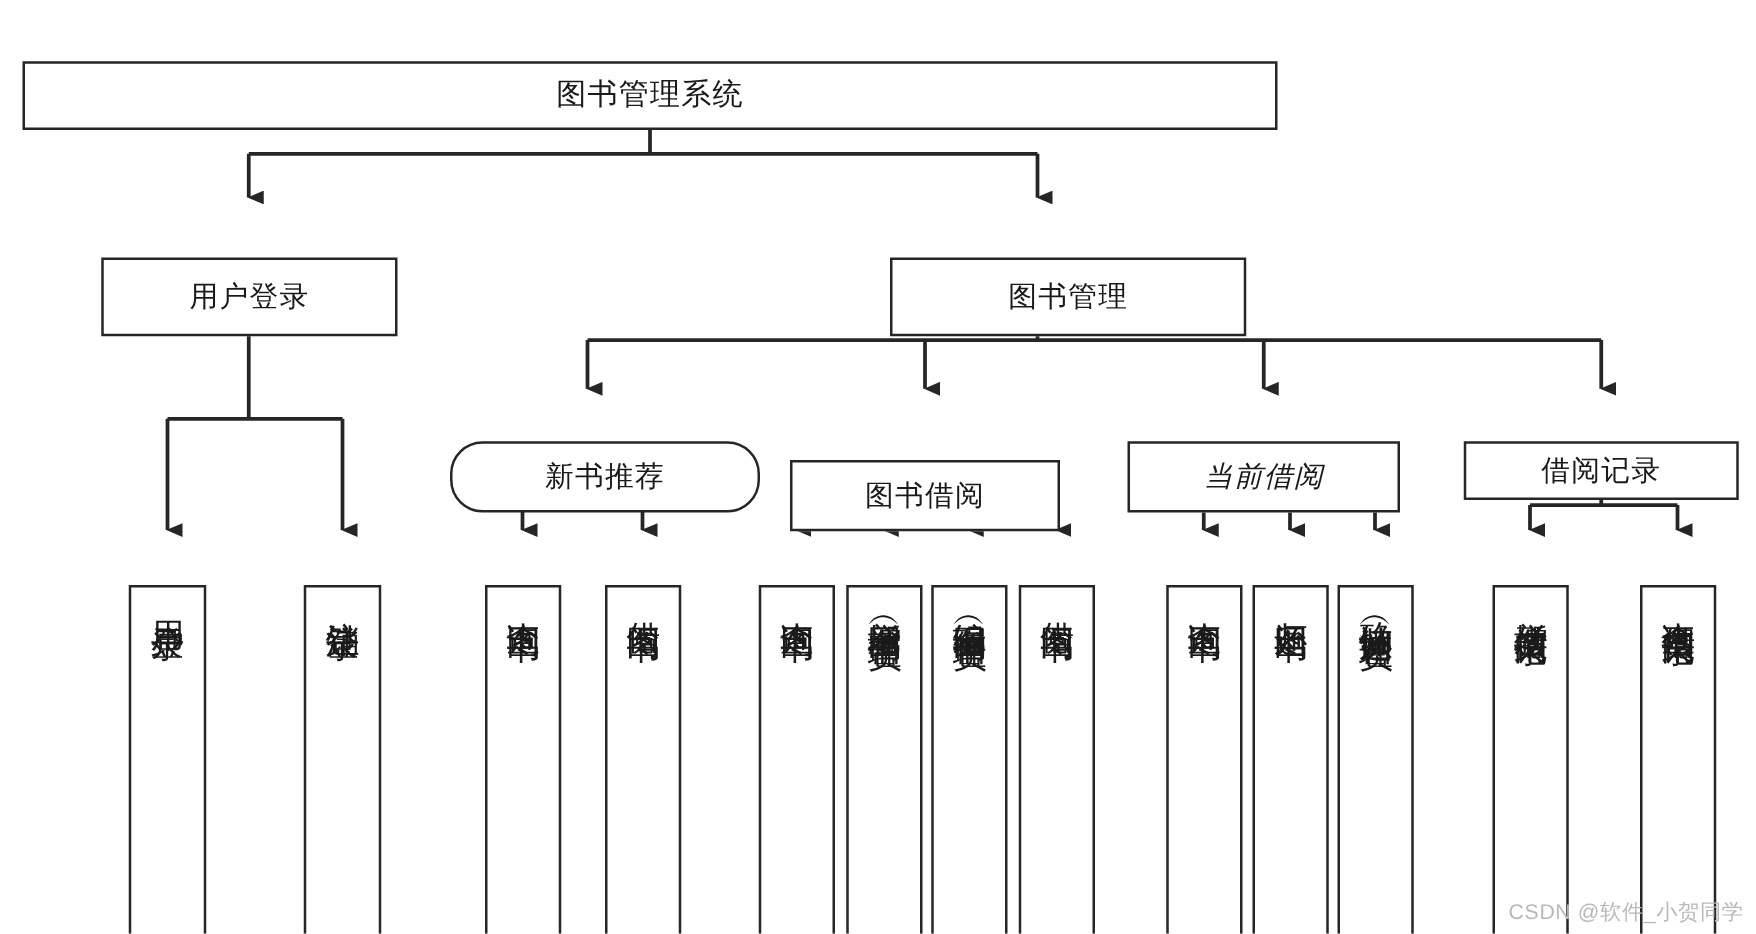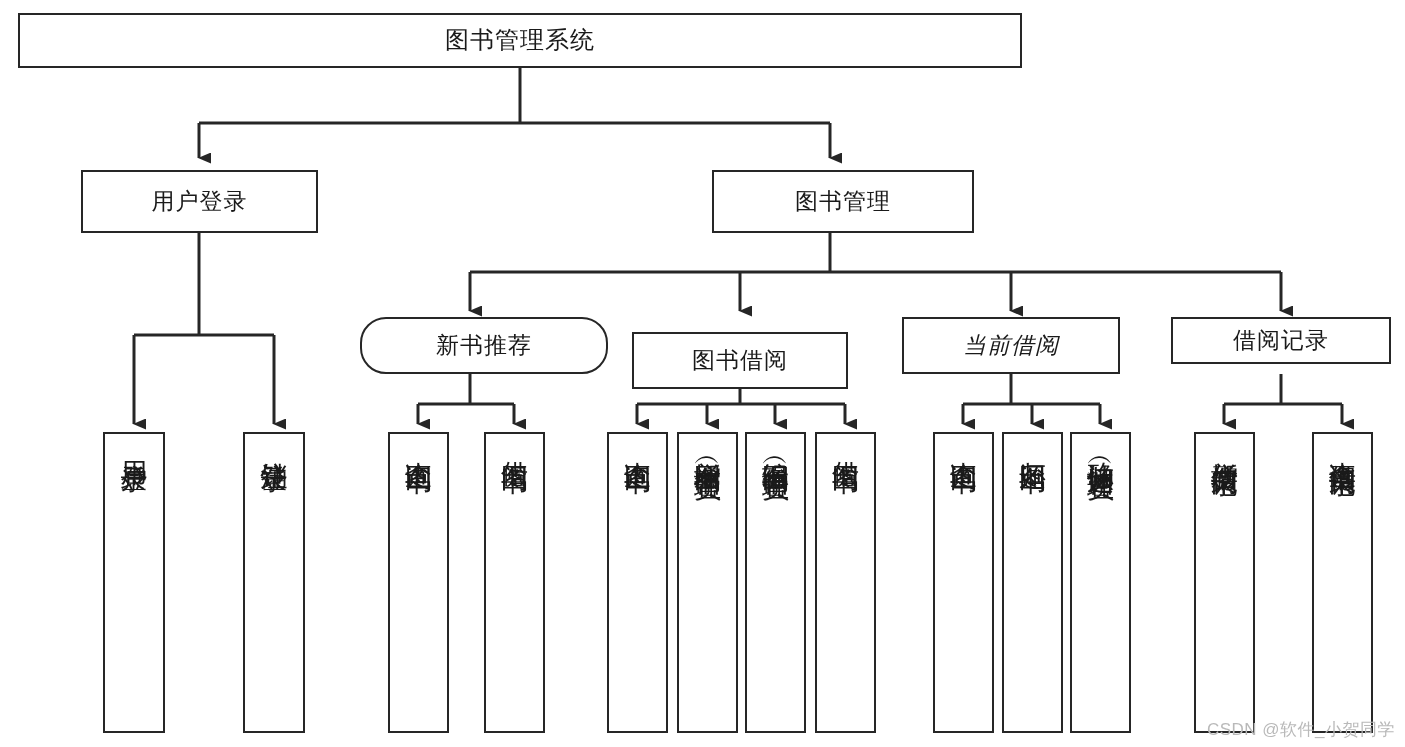--- a/index.html
+++ b/index.html
@@ -25,20 +25,21 @@
   
   .node{
     position:absolute;
     box-sizing:border-box;
     border:2px solid #262626;
     background:#ffffff;
     display:flex;
     align-items:center;
     justify-content:center;
     color:#1a1a1a;
+    margin-top:36px;
   }
   .node.horiz{
     font-size:23px;
     letter-spacing:1px;
     line-height:1.1;
   }
   .node.root{
     font-size:24px;
   }
   
@@ -123,21 +124,21 @@
     </g>
   </svg>
 
   <div class="node horiz root" style="left:18px;top:13px;width:1004px;height:55px;">
     <span>图书管理系统</span>
   </div>
 
   <div class="node horiz" style="left:81px;top:170px;width:237px;height:63px;">
     <span>用户登录</span>
   </div>
-  <div class="node horiz" style="left:712px;top:170px;width:262px;height:63px;">
+  <div class="node horiz" style="left:712px;top:170px;width:285px;height:63px;">
     <span>图书管理</span>
   </div>
 
   <div class="node horiz" style="left:360px;top:317px;width:248px;height:57px;border-radius:26px;">
     <span>新书推荐</span>
   </div>
   <div class="node horiz" style="left:632px;top:332px;width:216px;height:57px;">
     <span>图书借阅</span>
   </div>
   <div class="node horiz" style="left:902px;top:317px;width:218px;height:57px;font-style:italic;">

